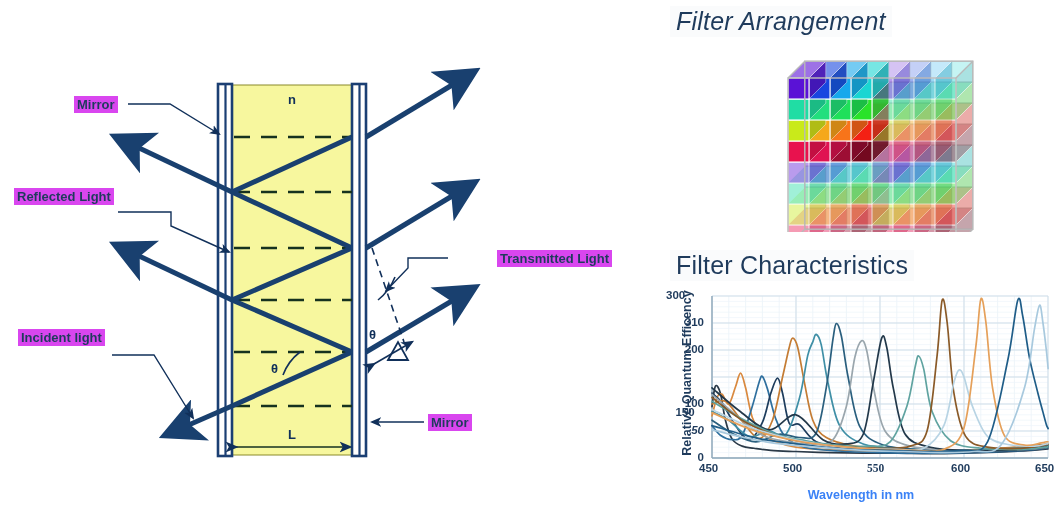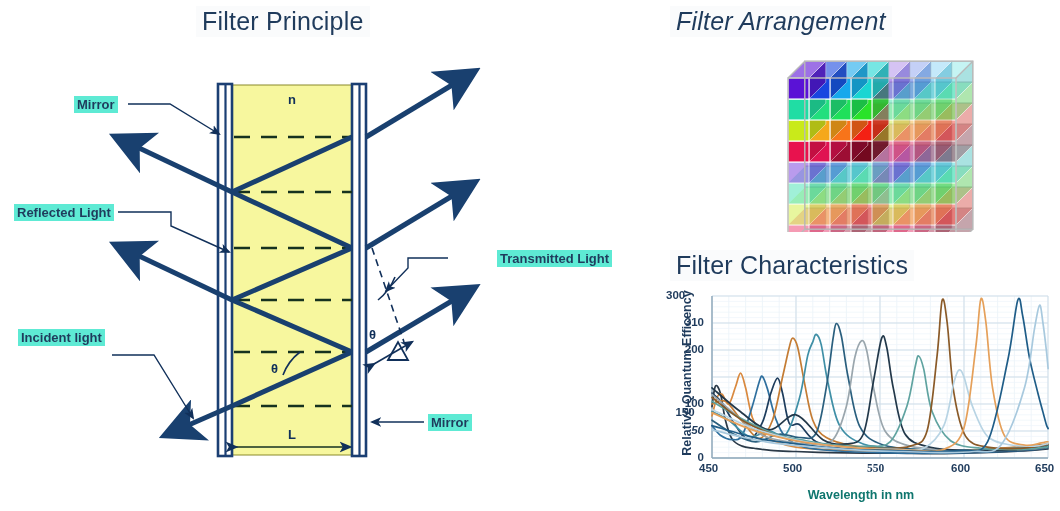--- a/index.html
+++ b/index.html
@@ -28,21 +28,21 @@
   #principle-title{position:absolute;left:196px;top:6px;}
 
   .diag{position:absolute;left:0;top:0;width:640px;height:511px;}
 
   .lbl{
     position:absolute;
     color:#1f3b5c;
     font-size:13px;
     font-weight:600;
     white-space:nowrap;
-    background:#5eead4;
+    background:#d946ef;
     padding:1px 3px;
   }
   .sym{
     position:absolute;
     color:#11305a;
     font-size:13px;
     font-weight:700;
     white-space:nowrap;
   }
 
@@ -61,30 +61,29 @@
     width:170px;
     transform:rotate(-90deg);
     transform-origin:center;
     text-align:center;
     font-size:12.5px;font-weight:700;color:#1f3b5c;
     white-space:nowrap;
   }
   .xlab{
     position:absolute;left:0;top:200px;width:390px;
     text-align:center;
-    font-size:12.5px;font-weight:700;color:#0f766e;
+    font-size:12.5px;font-weight:700;color:#3b82f6;
   }
   .tick{position:absolute;font-size:11.5px;font-weight:700;color:#1f3b5c;white-space:nowrap;}
 </style>
 </head>
 <body>
 
 <div class="panel" id="principle">
 
-  <div class="title" id="principle-title">Filter Principle</div>
 
   <svg class="diag" viewBox="0 0 640 511">
     <defs>
       <marker id="ah" markerWidth="9" markerHeight="9" refX="7" refY="4.5" orient="auto">
         <path d="M0,0 L9,4.5 L0,9 L2.2,4.5 Z" fill="#19406f"></path>
       </marker>
       <marker id="ahThin" markerWidth="8" markerHeight="8" refX="6.5" refY="4" orient="auto">
         <path d="M0,0.6 L8,4 L0,7.4 L2,4 Z" fill="#11305a"></path>
       </marker>
       <marker id="ahThin2" markerWidth="8" markerHeight="8" refX="6.5" refY="4" orient="auto">
@@ -151,21 +150,21 @@
     <g stroke="#11305a" stroke-width="1.4" fill="none">
       <path d="M128,104 L170,104 L219,134" marker-end="url(#ahThin)"></path>
       <path d="M118,212 L171,212 L171,226 L229,252" marker-end="url(#ahThin)"></path>
       <path d="M112,355 L154,355 L193,418" marker-end="url(#ahThin)"></path>
       <path d="M448,258 L408,258 L408,268 L386,291" marker-end="url(#ahThin)"></path>
       <path d="M424,422 L372,422" marker-end="url(#ahThin)"></path>
     </g>
   </svg>
 
   <div class="lbl" style="left:74px;top:96px;">Mirror</div>
-  <div class="lbl" style="left:14px;top:204px;">Reflected Light</div>
+  <div class="lbl" style="left:14px;top:188px;">Reflected Light</div>
   <div class="lbl" style="left:18px;top:329px;">Incident light</div>
   <div class="lbl" style="left:497px;top:250px;">Transmitted Light</div>
   <div class="lbl" style="left:428px;top:414px;">Mirror</div>
 
   <div class="sym" style="left:288px;top:92px;">n</div>
   <div class="sym" style="left:271px;top:361px;">θ</div>
   <div class="sym" style="left:369px;top:327px;">θ</div>
   <div class="sym" style="left: 385px; top: 344px; font-size: 13px; color: transparent;">Δ</div>
   <div class="sym" style="left:288px;top:427px;">L</div>
 </div>

